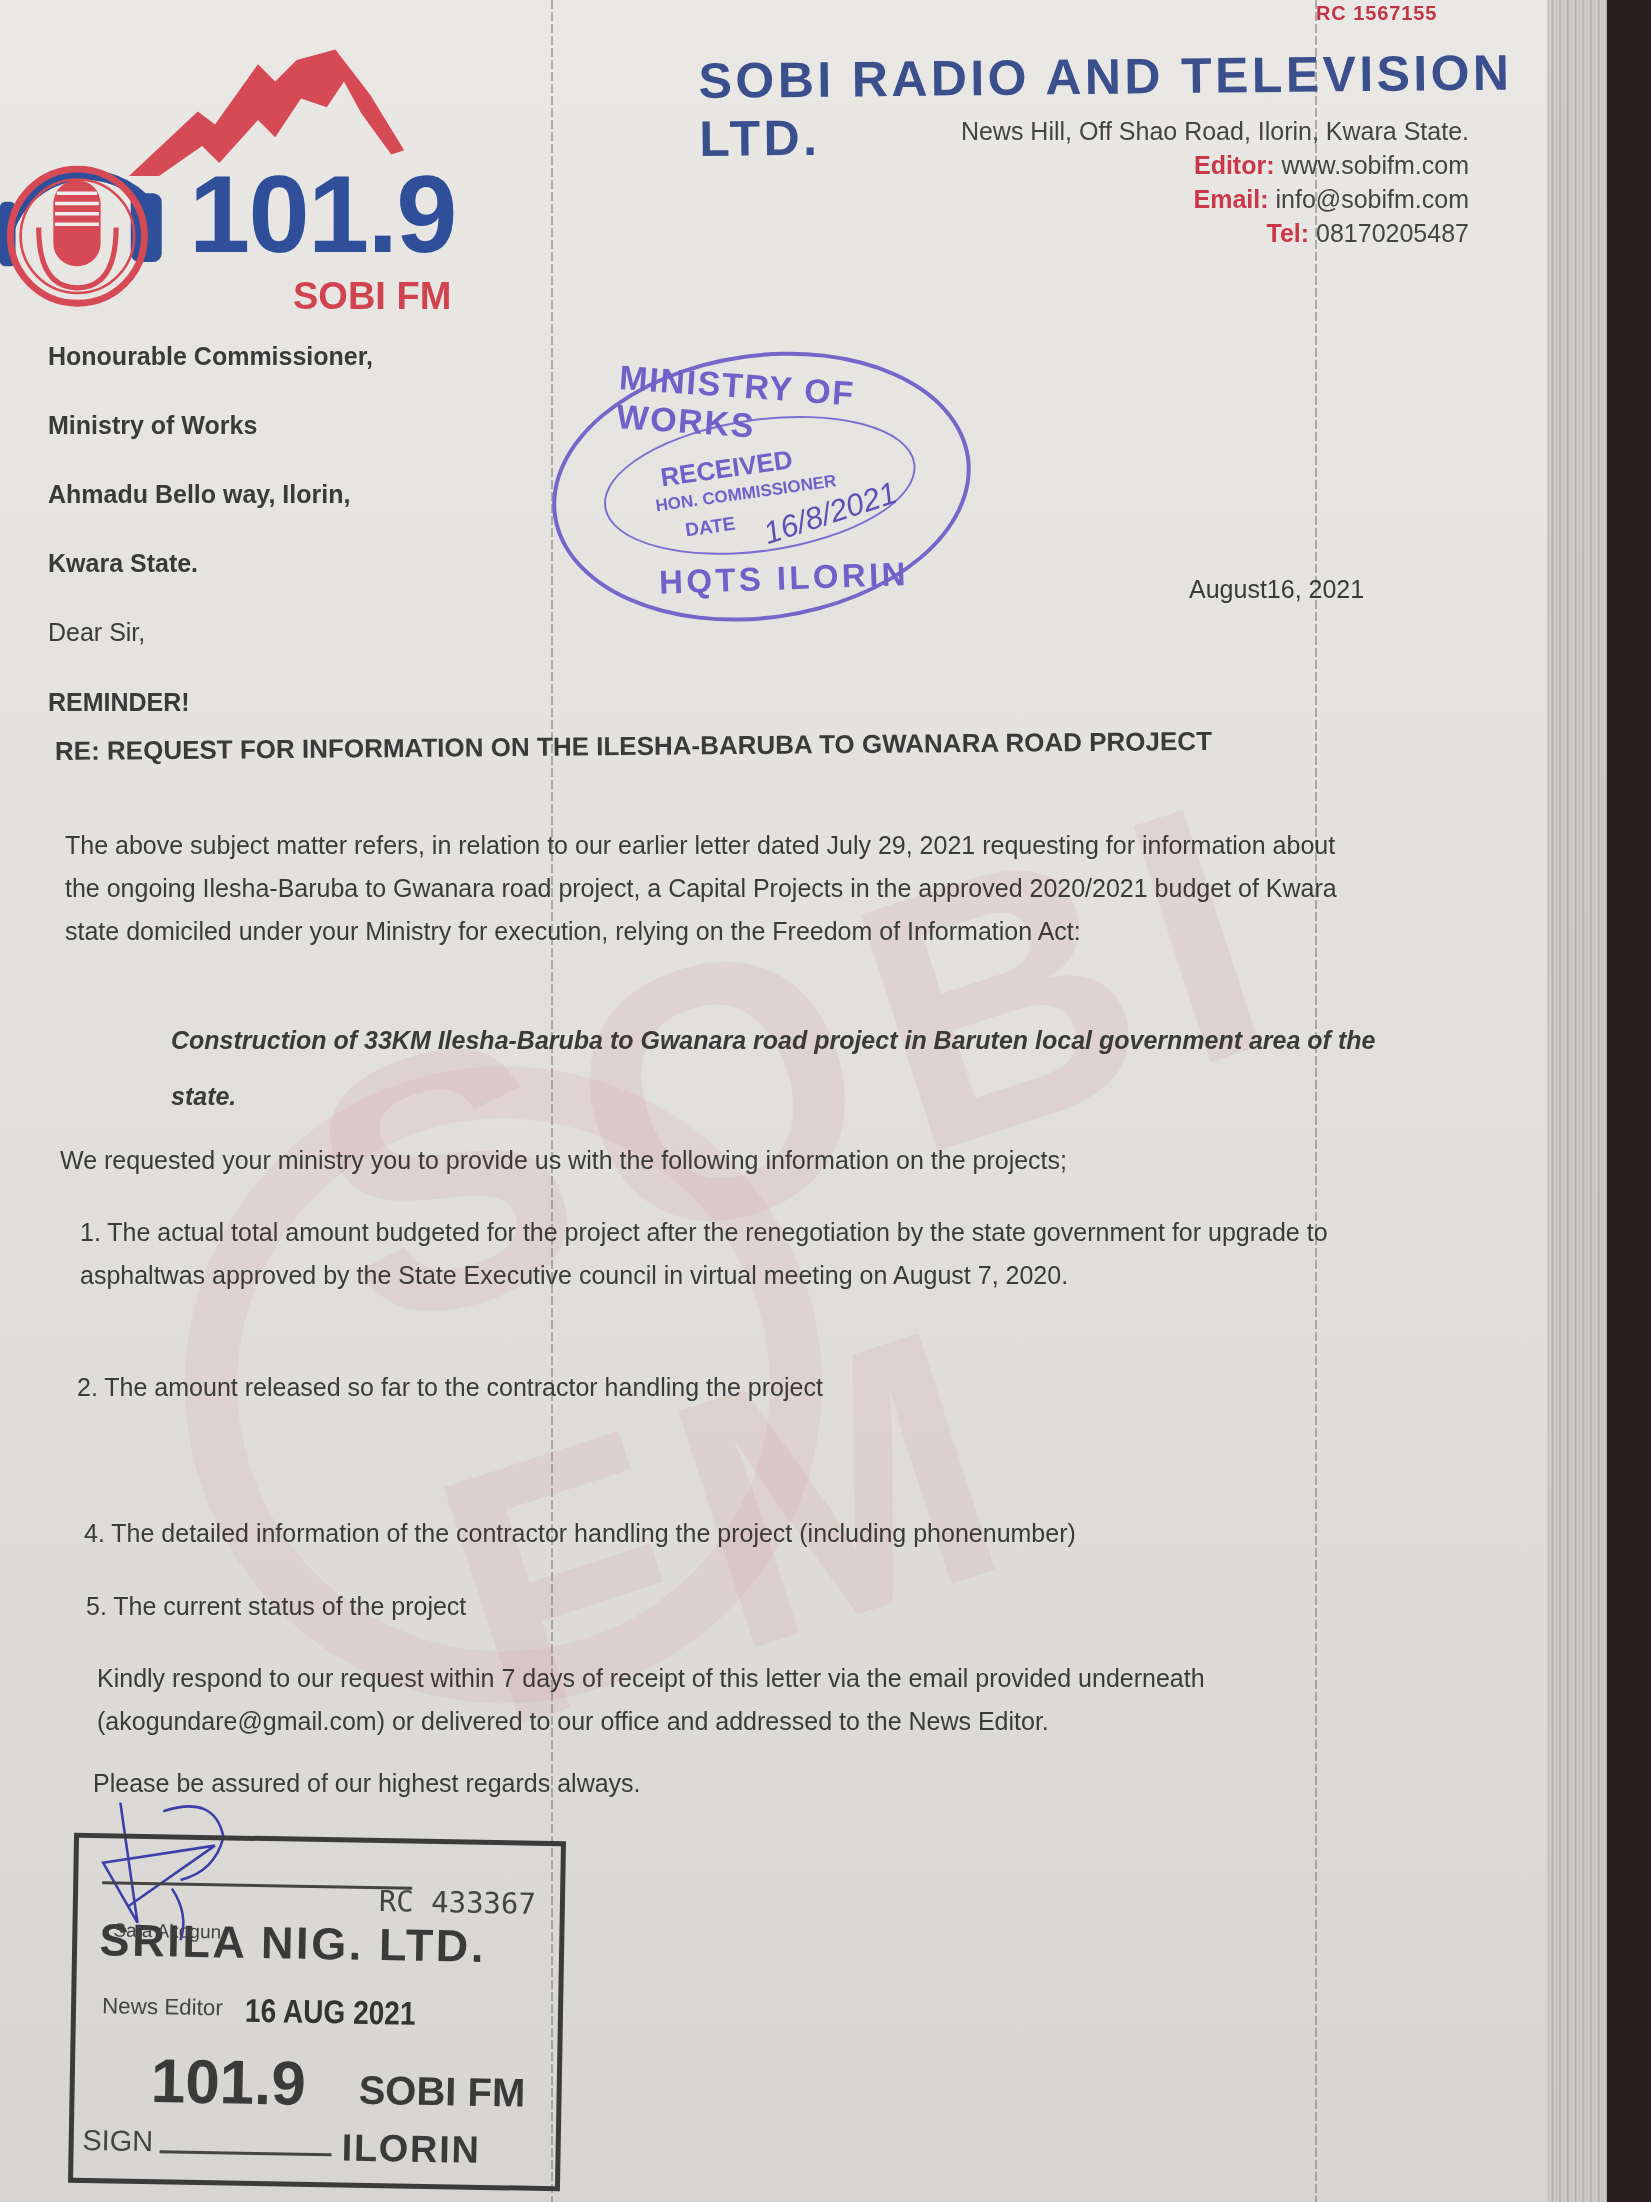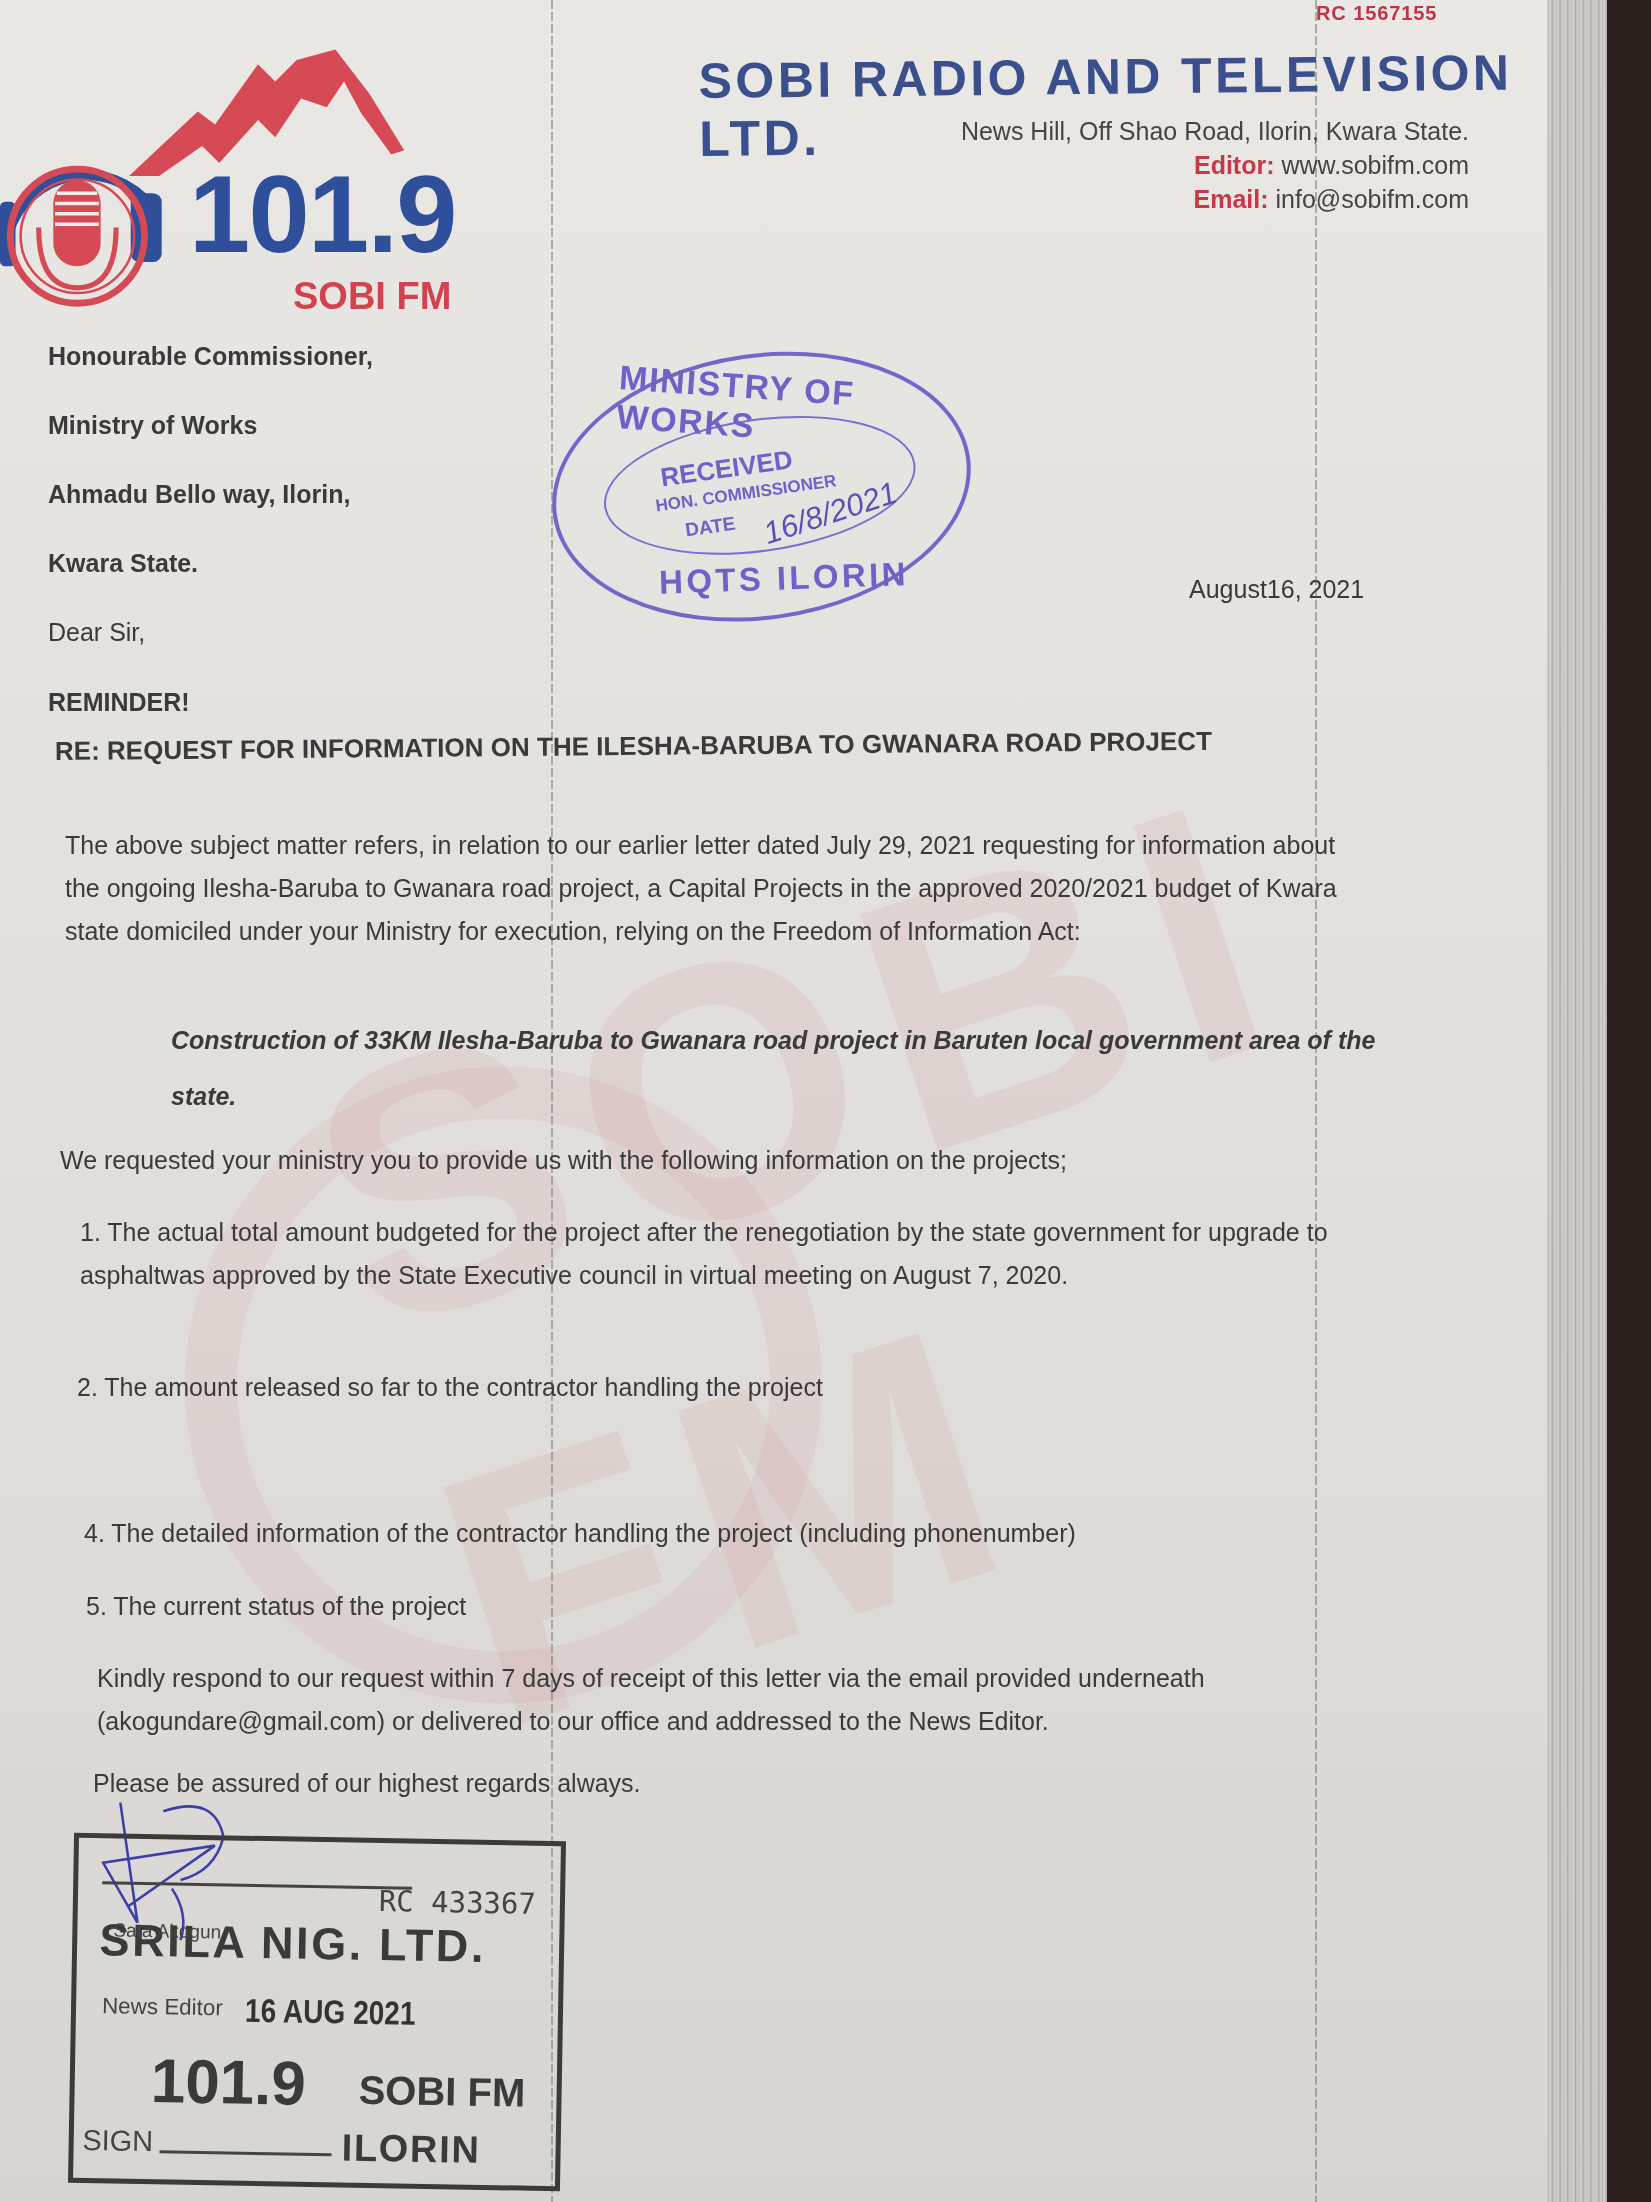--- a/index.html
+++ b/index.html
@@ -144,20 +144,24 @@
   <div class="company-info">
     <div>News Hill, Off Shao Road, Ilorin, Kwara State.</div>
     <div>
       <span class="lbl">Editor:</span>
       <span>www.sobifm.com</span>
     </div>
     <div>
       <span class="lbl">Email:</span>
       <span>info@sobifm.com</span>
     </div>
+    <div>
+      <span class="lbl">Tel:</span>
+      <span>08170205487</span>
+    </div>
   </div>
 
   <div class="doc-text addr bold" style="top:342px;">Honourable Commissioner,</div>
   <div class="doc-text addr bold" style="top:411px;">Ministry of Works</div>
   <div class="doc-text addr bold" style="top:480px;">Ahmadu Bello way, Ilorin,</div>
   <div class="doc-text addr bold" style="top:549px;">Kwara State.</div>
   <div class="doc-text addr" style="top:618px;">Dear Sir,</div>
   <div class="doc-text addr bold" style="top:688px;">REMINDER!</div>
 
   <div class="doc-text" style="left:1189px; top:575px;">August16, 2021</div>

